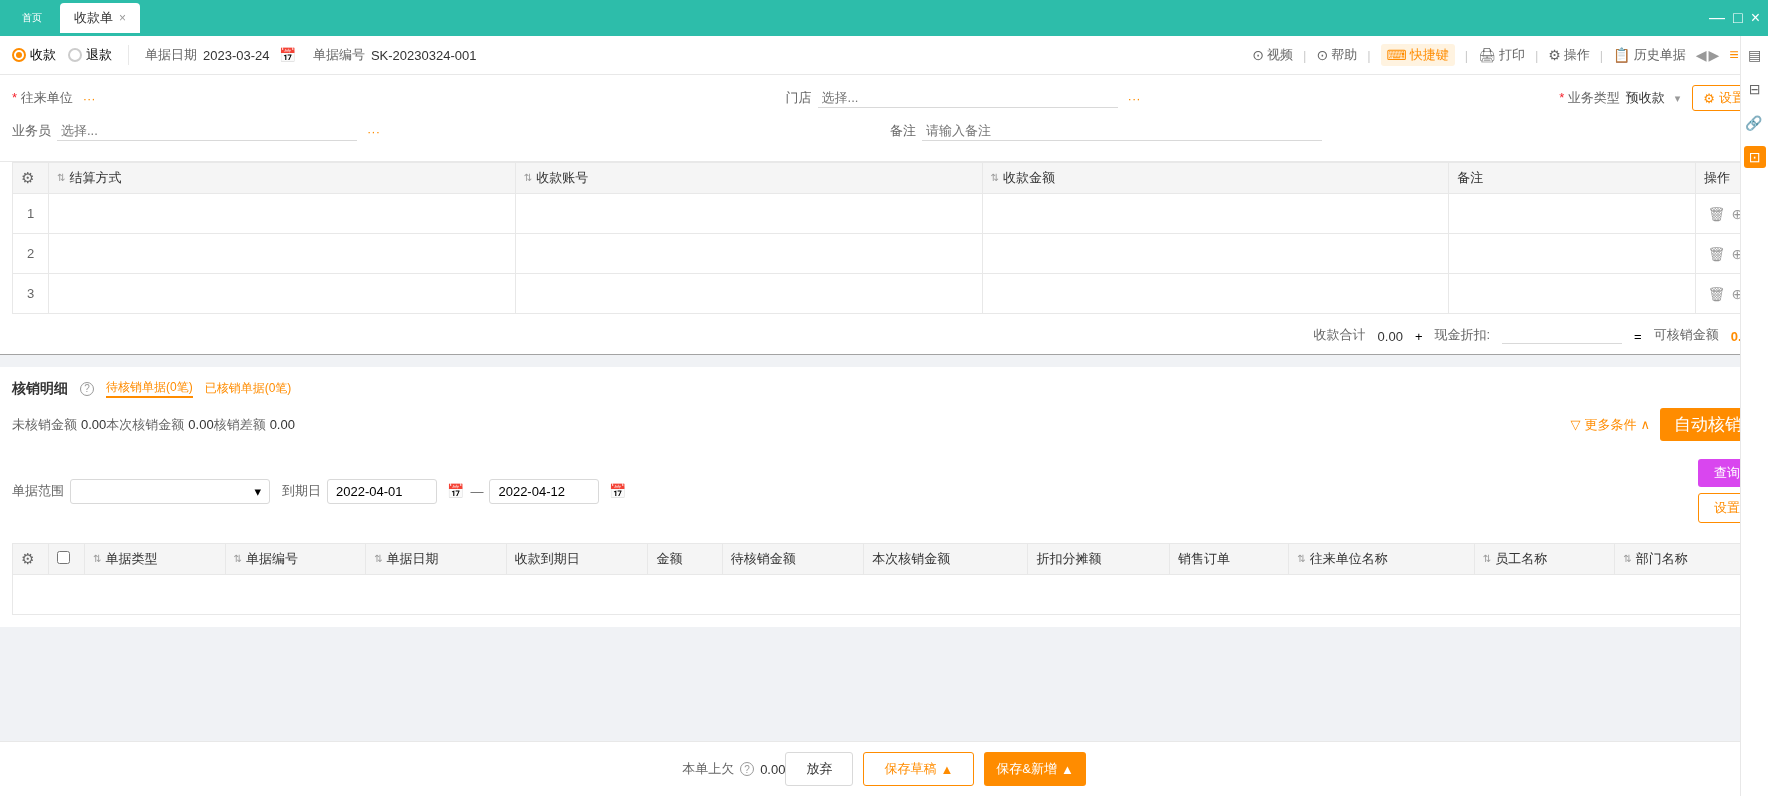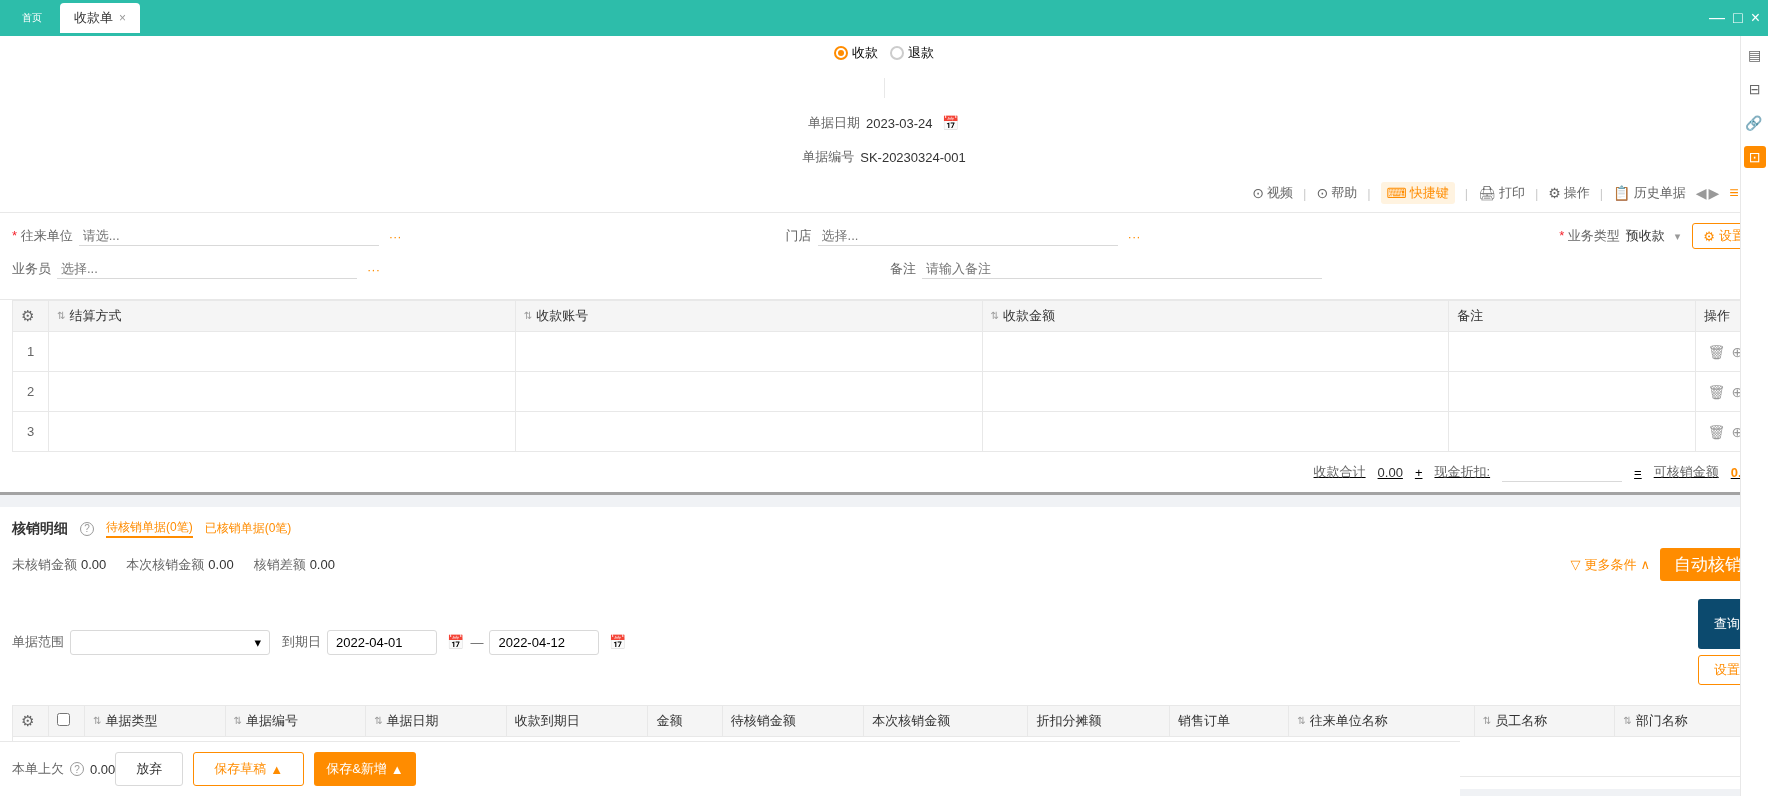--- a/index.html
+++ b/index.html
@@ -35,21 +35,20 @@
     .tab-bar-right span { color: #fff; font-size: 16px; cursor: pointer; }
 
     
     .toolbar {
       display: flex;
       align-items: center;
       padding: 8px 12px;
       background: #fff;
       border-bottom: 1px solid #e8e8e8;
       gap: 16px;
-      flex-direction: column;
     }
     .radio-group { display: flex; align-items: center; gap: 12px; }
     .radio-item { display: flex; align-items: center; gap: 4px; cursor: pointer; }
     .radio-dot {
       width: 14px; height: 14px; border-radius: 50%;
       border: 2px solid #ccc;
       display: flex; align-items: center; justify-content: center;
     }
     .radio-dot.active { border-color: #ff8c00; }
     .radio-dot.active::after {
@@ -150,27 +149,26 @@
     .col-actions { width: 60px; text-align: center; }
     .th-sort { display: flex; align-items: center; gap: 4px; }
     .sort-icon { color: #999; font-size: 10px; display: flex; flex-direction: column; line-height: 1; }
     .row-num { color: #666; text-align: center; }
     .row-actions { display: flex; gap: 6px; justify-content: center; }
     .row-action-btn { background: none; border: none; cursor: pointer; color: #999; font-size: 14px; }
 
     
     .summary-row {
       display: flex;
-      align-items: center;
+      align-items: flex-end;
       justify-content: flex-end;
       padding: 10px 12px;
       background: #fff;
-      border-bottom: 3px solid #a3a3a3;
+      border-bottom: 1px solid #a3a3a3;
       gap: 12px;
-      text-decoration: underline;
     }
     .summary-label { color: #666; }
     .summary-value { color: #333; font-weight: 500; }
     .summary-input {
       border: none;
       border-bottom: 1px solid #d9d9d9;
       width: 120px;
       padding: 2px 4px;
       outline: none;
     }
@@ -193,21 +191,20 @@
     .section-tab {
       color: #ff8c00;
       cursor: pointer;
       font-size: 12px;
     }
     .section-tab.active { border-bottom: 2px solid #ff8c00; }
 
     .stats-row {
       display: flex;
       align-items: center;
-      gap: 20px;
       margin-bottom: 10px;
     }
     .stat-item { display: flex; align-items: center; gap: 4px; }
     .stat-label { color: #666; }
     .stat-value { color: #333; }
     .filter-btn {
       display: flex; align-items: center; gap: 4px;
       color: #ff8c00; cursor: pointer; font-size: 12px;
     }
     .auto-btn {
@@ -243,24 +240,24 @@
     }
     .filter-date {
       border: 1px solid #d9d9d9;
       border-radius: 3px;
       padding: 4px 8px;
       width: 110px;
       outline: none;
     }
     .filter-dash { color: #666; }
     .query-btn {
-      background: #0c4a6e;
+      background: #d946ef;
       color: #fff;
       border: none;
-      padding: 16px 16px;
+      padding: 5px 16px;
       border-radius: 3px;
       cursor: pointer;
       font-size: 13px;
       text-align: center;
     }
     .settings-btn-outline {
       background: #fff;
       color: #ff8c00;
       border: 1px solid #ff8c00;
       padding: 5px 14px;
@@ -293,28 +290,28 @@
     .bottom-table td {
       border: 1px solid #e8e8e8;
       padding: 4px 8px;
       height: 36px;
     }
 
     
     .footer {
       display: flex;
       align-items: center;
-      justify-content: flex-start;
+      justify-content: center;
       padding: 10px 12px;
       background: #fff;
       border-top: 1px solid #e8e8e8;
       position: fixed;
       bottom: 0;
       left: 0;
-      width: 1460px;
+      width: 1768px;
     }
     .footer-left { display: flex; align-items: center; gap: 6px; }
     .footer-info { color: #666; }
     .footer-value { color: #333; font-weight: 500; }
     .footer-actions { display: flex; gap: 10px; }
     .btn-abandon {
       background: #fff;
       border: 1px solid #d9d9d9;
       color: #333;
       padding: 7px 20px;
@@ -471,21 +468,20 @@
       <span style="color:#ff8c00; font-size:16px; cursor:pointer;">≡</span>
       <span style="color:#ff8c00; font-size:16px; cursor:pointer;">≣</span>
     </div>
   </div>
 </div>
 
 <div class="form-area">
   <div class="form-row">
     <div class="form-field">
       <span class="field-label required">往来单位</span>
-      <input class="field-input" style="min-width: 200px; max-width: 300px;" placeholder="请选...">
       <span class="field-dots">···</span>
     </div>
     <div class="form-field">
       <span class="field-label">门店</span>
       <input class="field-input" style="min-width: 200px; max-width: 300px;" placeholder="选择...">
       <span class="field-dots">···</span>
     </div>
     <div class="form-field" style="flex:0; white-space:nowrap;text-align:center;">
       <span class="field-label required">业务类型</span>
       <span class="field-value">预收款</span>

